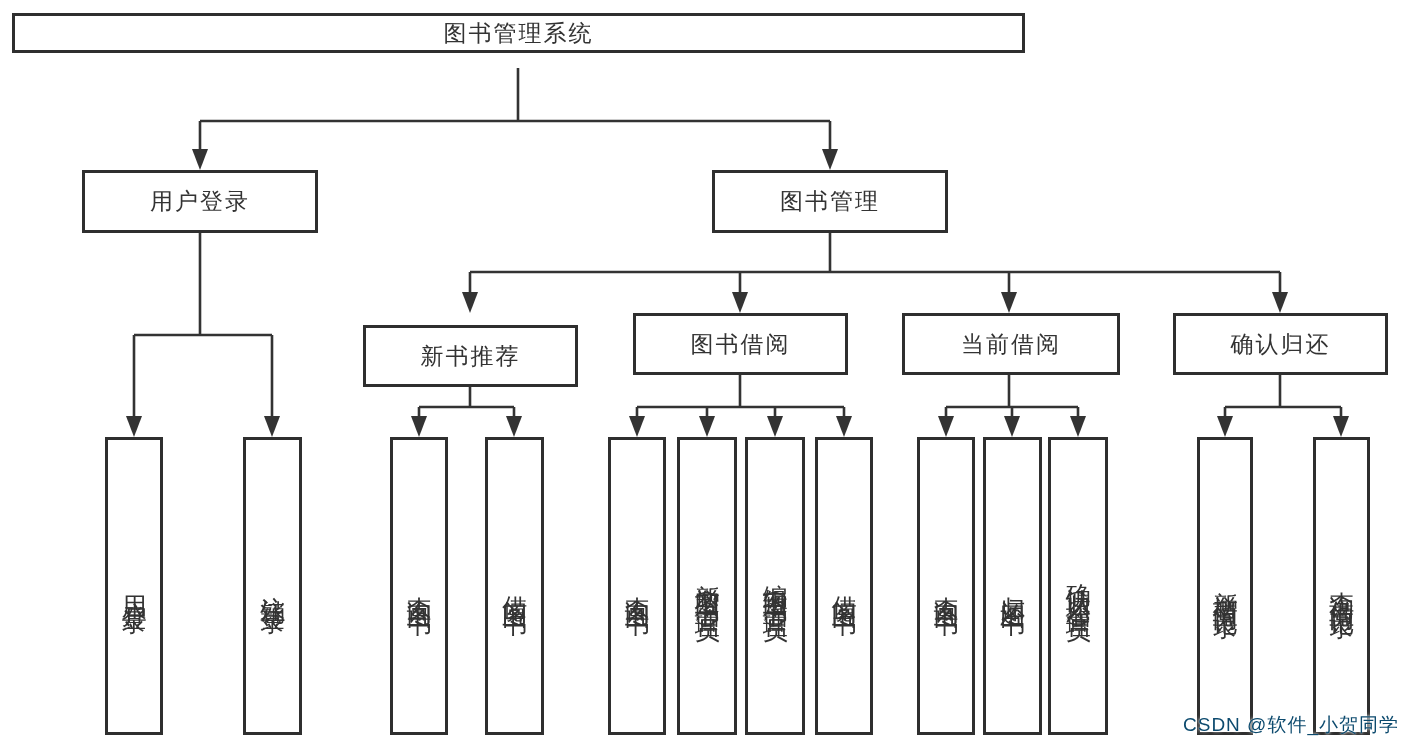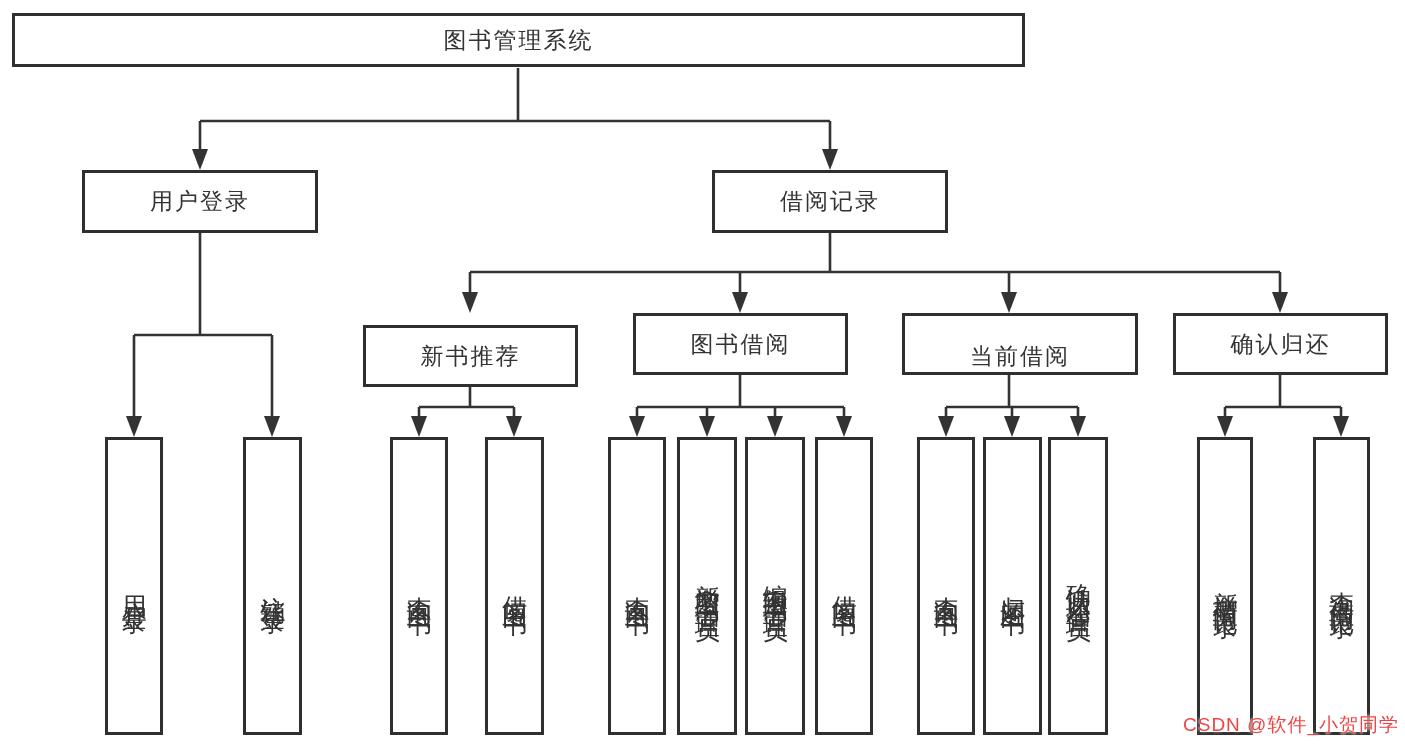--- a/index.html
+++ b/index.html
@@ -55,21 +55,21 @@
     line-height: 1.1;
     white-space: nowrap;
     color: #333333;
   }
   .watermark {
     position: absolute;
     left: 1183px;
     top: 712px;
     font-size: 19px;
     letter-spacing: 1px;
-    color: #ef4444;
+    color: #0c4a6e;
     white-space: nowrap;
     z-index: 3;
     text-shadow: 0 0 2px #ffffff, 0 0 4px #ffffff;
   }
 </style>
 </head>
 <body>
 
 <div class="stage">
 
@@ -105,38 +105,38 @@
       <polygon points="767,416 783,416 775,437"></polygon>
       <polygon points="836,416 852,416 844,437"></polygon>
       <polygon points="938,416 954,416 946,437"></polygon>
       <polygon points="1004,416 1020,416 1012,437"></polygon>
       <polygon points="1070,416 1086,416 1078,437"></polygon>
       <polygon points="1217,416 1233,416 1225,437"></polygon>
       <polygon points="1333,416 1349,416 1341,437"></polygon>
     </g>
   </svg>
 
-  <div class="node" style="left:12px; top:13px; width:1013px; height:54px;">
+  <div class="node" style="left:12px; top:13px; width:1013px; height:40px;">
     <span class="hlabel">图书管理系统</span>
   </div>
 
   <div class="node" style="left:82px; top:170px; width:236px; height:63px;">
     <span class="hlabel">用户登录</span>
   </div>
   <div class="node" style="left:712px; top:170px; width:236px; height:63px;">
-    <span class="hlabel">借阅记录</span>
+    <span class="hlabel">图书管理</span>
   </div>
 
   <div class="node" style="left:363px; top:313px; width:215px; height:62px;margin-top:12px;">
     <span class="hlabel">新书推荐</span>
   </div>
   <div class="node" style="left:633px; top:313px; width:215px; height:62px;text-align:center;">
     <span class="hlabel">图书借阅</span>
   </div>
-  <div class="node" style="left:902px; top:313px; width:236px; height:62px;align-items:flex-end;">
+  <div class="node" style="left:902px; top:313px; width:218px; height:62px;">
     <span class="hlabel">当前借阅</span>
   </div>
   <div class="node" style="left:1173px; top:313px; width:215px; height:62px;">
     <span class="hlabel">确认归还</span>
   </div>
 
   <div class="node" style="left:105px; top:437px; width:58px; height:298px;">
     <span class="vlabel">用户登录</span>
   </div>
   <div class="node" style="left:243px; top:437px; width:59px; height:298px;">

